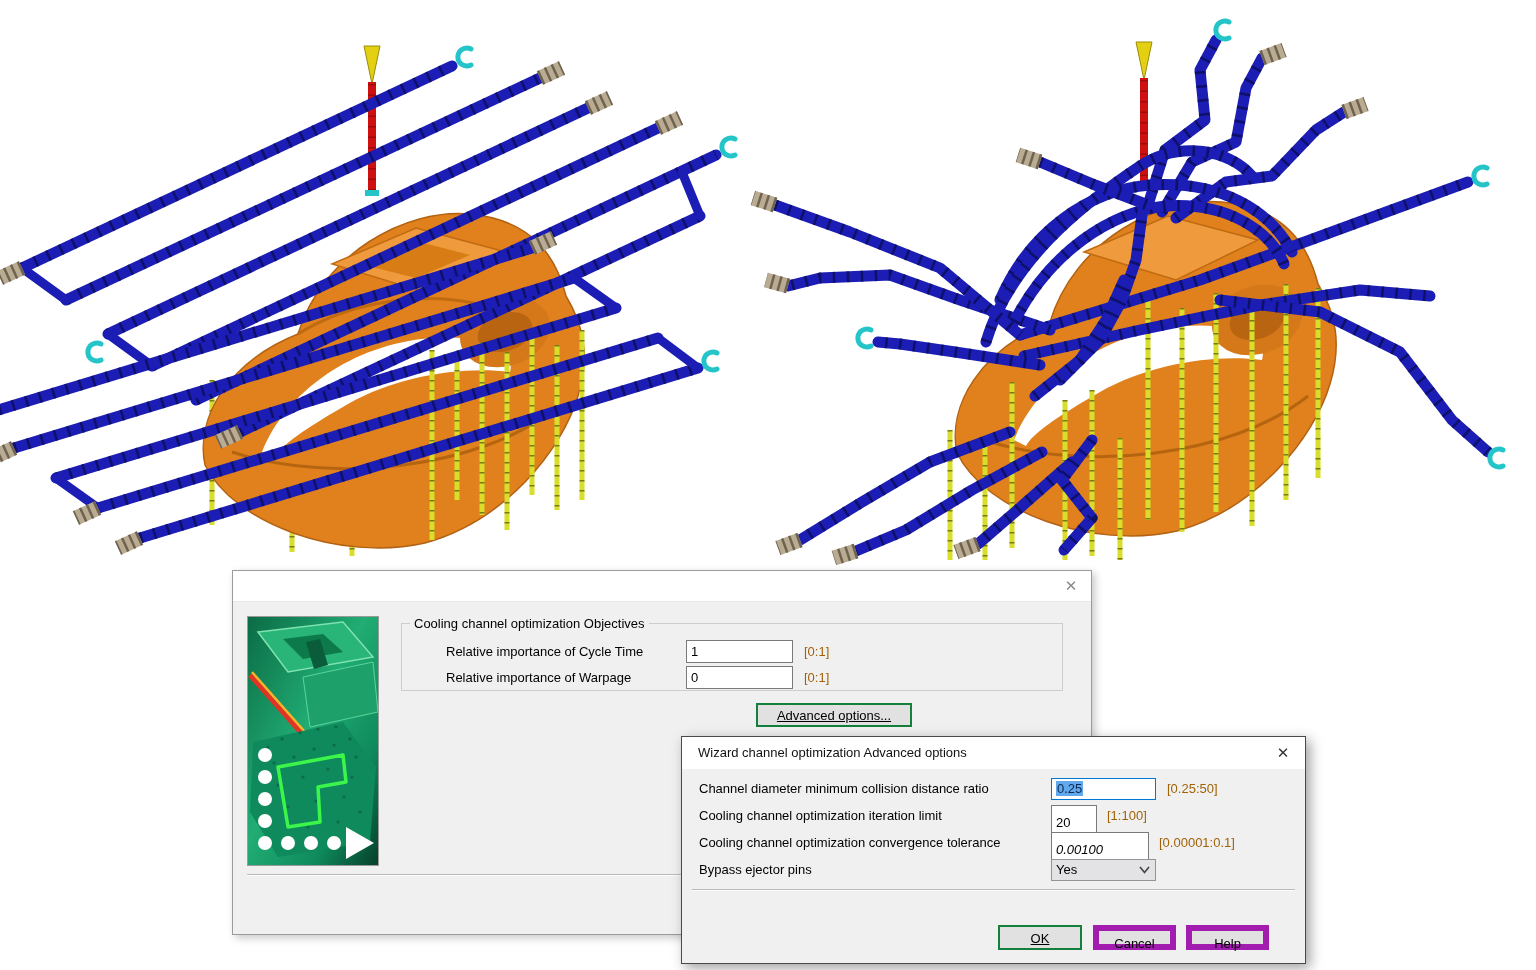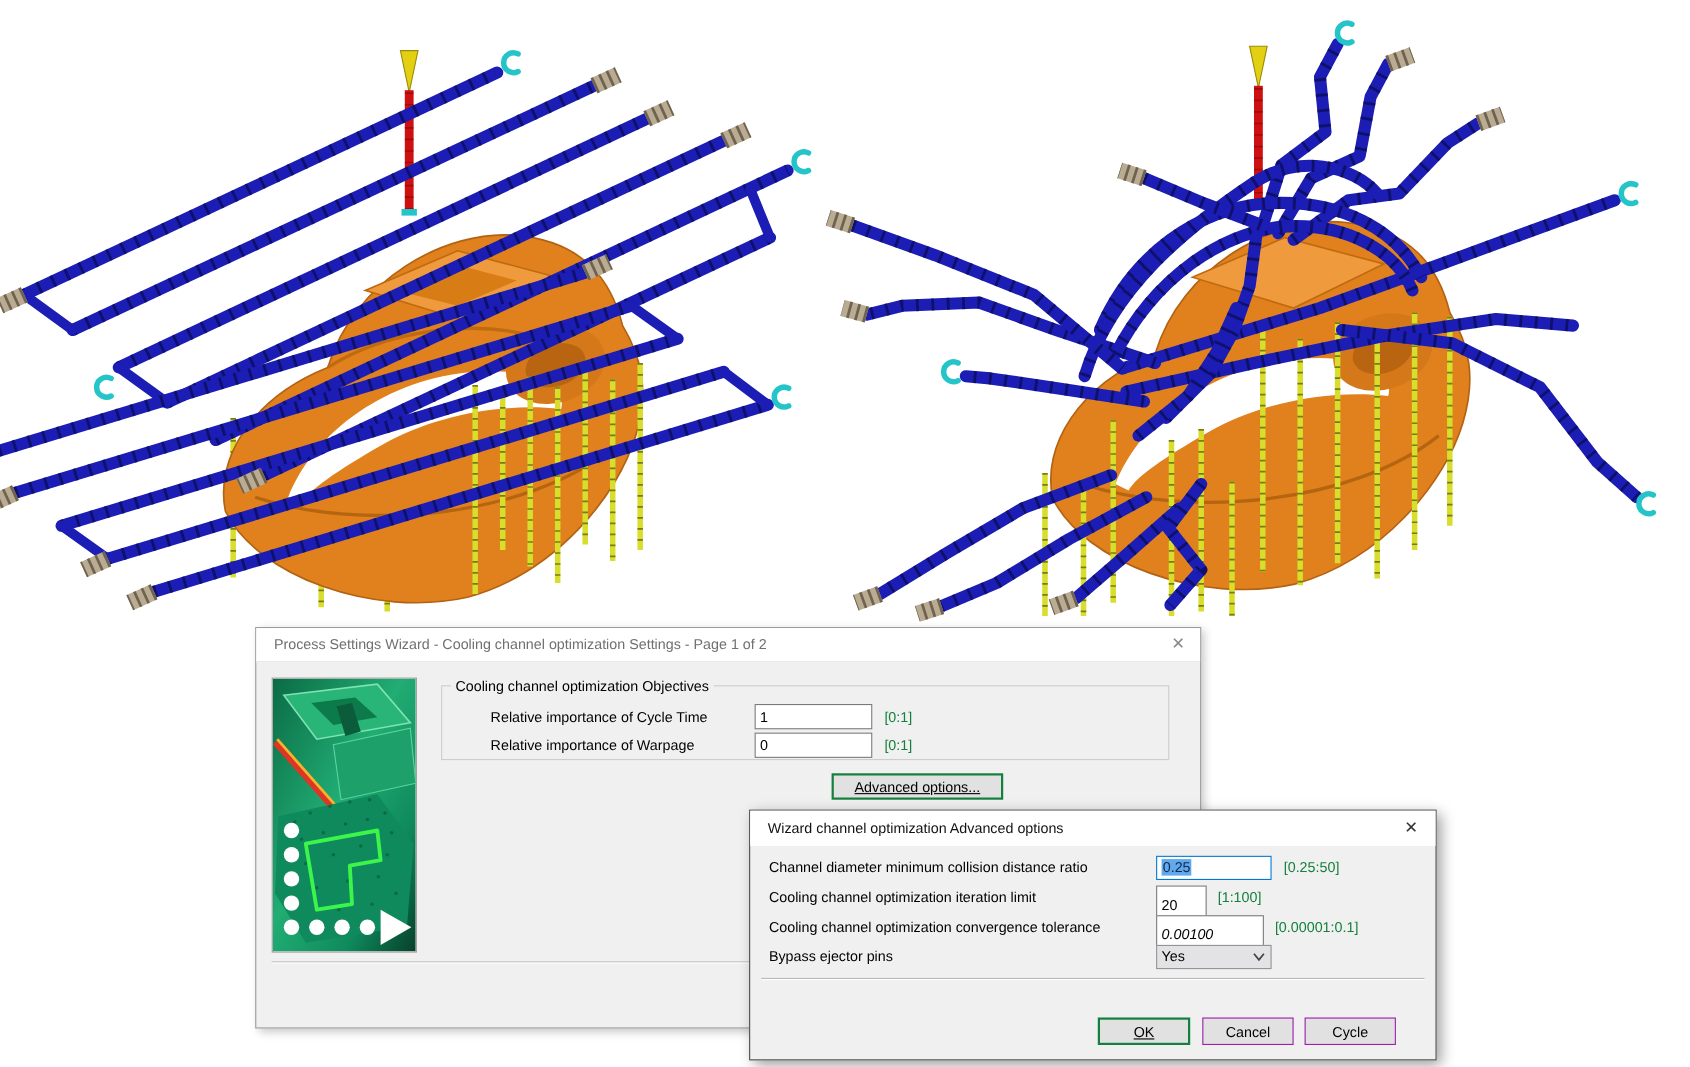--- a/index.html
+++ b/index.html
@@ -32,23 +32,23 @@
   #thumb{position:absolute;left:14px;top:45px;width:132px;height:250px;border:1px solid #9a9a9a;box-sizing:border-box;overflow:hidden;}
 
   .groupbox{position:absolute;left:168px;top:52px;width:662px;height:68px;
             border:1px solid #cdcdcd;box-sizing:border-box;}
   .grouplabel{position:absolute;left:8px;top:-8px;background:#f0f0f0;padding:0 4px;
               font-size:13px;color:#000;white-space:nowrap;}
   .wrow{position:absolute;left:5px;right:5px;height:23px;margin-left:40px;}
   .wrow .lbl{position:absolute;left:0;top:0;line-height:23px;font-size:13px;color:#000;white-space:nowrap;}
   .tb{position:absolute;background:#fff;border:1px solid #7a7a7a;box-sizing:border-box;
       font-size:13px;font-family:"Liberation Sans",sans-serif;padding:0 4px;color:#000;}
-  .rng{position:absolute;top:0;line-height:23px;font-size:13px;color:#15803d;white-space:nowrap;}
-
-  .winbtn{position:absolute;background:#e1e1e1;border:1px solid #a21caf;box-sizing:border-box;
+  .rng{position:absolute;top:0;line-height:23px;font-size:13px;color:#a16207;white-space:nowrap;}
+
+  .winbtn{position:absolute;background:#e1e1e1;border:6px solid #a21caf;box-sizing:border-box;
           font-size:13px;font-family:"Liberation Sans",sans-serif;color:#000;text-align:center;cursor:default;}
   .winbtn.default{border:2px solid #15803d;text-decoration:underline;}
 
   #advbtn{left:523px;top:132px;width:156px;height:24px;line-height:20px;}
   .sep{position:absolute;height:0;border-top:1px solid #b9b9b9;border-bottom:1px solid #fdfdfd;}
   #wizard .sep{left:14px;right:14px;top:303px;}
 
   #advdlg{left:681px;top:736px;width:625px;height:228px;z-index:10;
           border:1px solid #4a4a4a;box-shadow:4px 4px 12px rgba(0,0,0,.38);}
   #advdlg .titlebar{height:32px;}
@@ -296,21 +296,20 @@
       <path class="hook" d="M 1229 22 A 9 9 0 1 0 1229 38"></path>
       <path class="hook" d="M 1487 168 A 9 9 0 1 0 1487 184"></path>
       <path class="hook" d="M 1503 450 A 9 9 0 1 0 1503 466"></path>
       <path class="hook" d="M 871 330 A 9 9 0 1 0 871 346"></path>
     </g>
   </g>
 </svg>
 
 <div id="wizard" class="dialog">
   <div class="titlebar">
-    <span class="titletext">Process Settings Wizard - Cooling channel optimization Settings - Page 1 of 2</span>
     <span class="closex">✕</span>
   </div>
 
   <div id="thumb">
     <svg width="130" height="248" viewBox="0 0 130 248">
       <defs>
         <linearGradient id="gbg" x1="0" y1="0" x2="1" y2="1">
           <stop offset="0" stop-color="#0b6b45"></stop>
             <stop offset="0.45" stop-color="#21ad74"></stop>
           <stop offset="0.75" stop-color="#0f8a5c"></stop>
@@ -415,14 +414,14 @@
       <svg width="11" height="8" viewBox="0 0 11 8">
         <polyline points="1,1 5.5,6.5 10,1" fill="none" stroke="#444" stroke-width="1.6"></polyline>
       </svg>
     </div>
   </div>
 
   <div class="sep"></div>
 
   <button id="okbtn" class="winbtn default">OK</button>
   <button id="cancelbtn" class="winbtn">Cancel</button>
-  <button id="helpbtn" class="winbtn">Cycle</button>
+  <button id="helpbtn" class="winbtn">Help</button>
 </div>
 
 </body></html>

